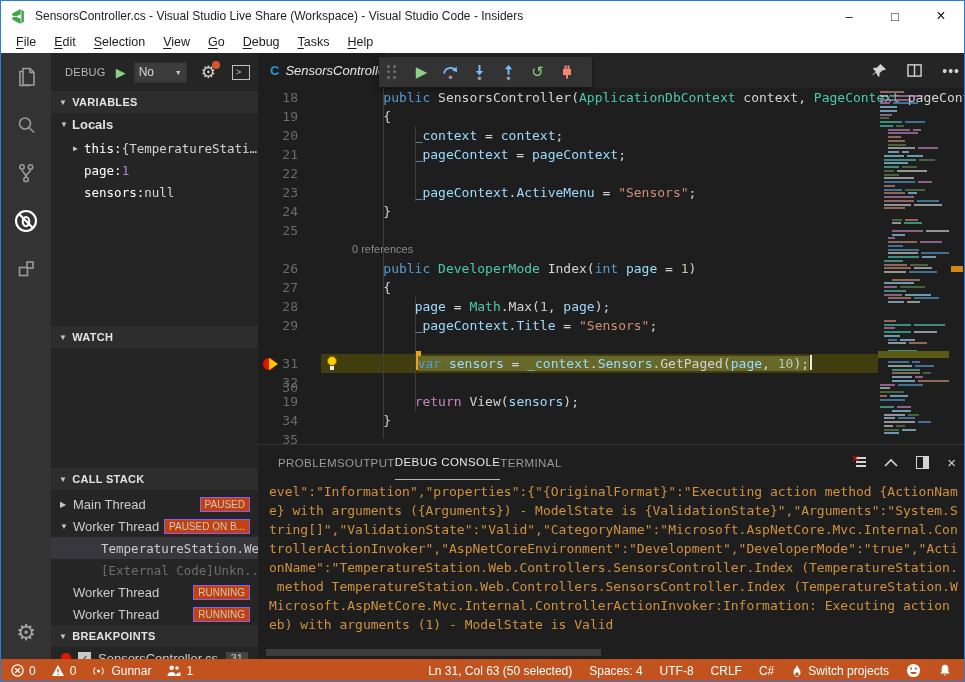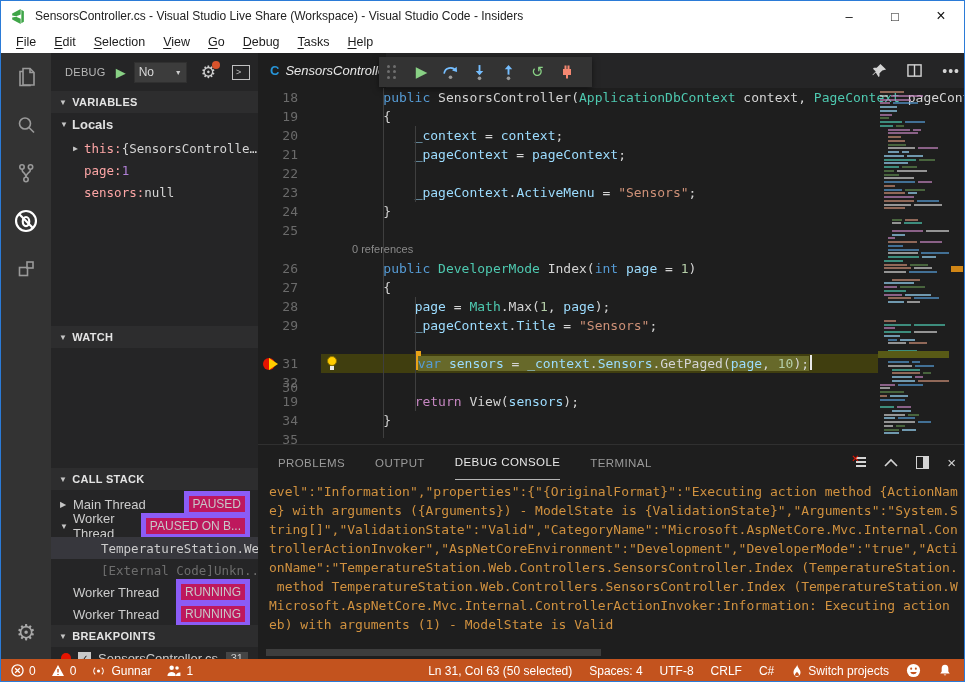--- a/index.html
+++ b/index.html
@@ -38,25 +38,25 @@
   #config-dd .caret { margin-left:auto; font-size:7px; color:#cccccc; }
   #gear-wrap { position:relative; margin-left:14px; color:#cfcfcf; font-size:17px; }
   #gear-badge { position:absolute; right:-4px; top:-1px; width:8px; height:8px; border-radius:50%; background:#d9532c; }
   #console-toggle { margin-left:16px; width:19px; height:15px; border:1px solid #c0c0c0; color:#c0c0c0; font-size:9px; display:flex; align-items:center; padding-left:3px; }
 
   .section-header { position:absolute; left:0; width:100%; height:22px; background:#2d2d2e; display:flex; align-items:center; padding-left:8px; font-size:11px; font-weight:bold; color:#e4e4e4; letter-spacing:.3px; }
   .section-header .twisty { font-size:8px; margin-right:5px; color:#c5c5c5; font-weight:normal; }
 
   .tree-row { position:absolute; left:0; width:100%; height:22px; display:flex; align-items:center; }
   .tw { position:absolute; font-size:8px; color:#c5c5c5; }
-  .dbg-name { color:#fca5a5; }
+  .dbg-name { color:#ffffff; }
   .dbg-val-object,.dbg-val-null { color:#d4d4d4; }
   .dbg-val-number { color:#b180d7; }
 
-  .stack-badge { margin-left:auto; margin-right:8px; background:#be185d; border:5px solid #8b5cf6; color:#c8c8c8; font-size:12px; padding:1px 4px; white-space:nowrap; }
+  .stack-badge { margin-left:auto; margin-right:8px; background:#c2410c; border:1px solid #8b5cf6; color:#c8c8c8; font-size:10px; padding:1px 4px; white-space:nowrap; }
   .stack-row.selected { background:#37373d; }
   .stack-frame { font-family:"DejaVu Sans Mono","Liberation Mono",monospace; font-size:12.5px; white-space:nowrap; }
   .stack-row.dim .stack-frame { color:#6d6d6d; }
   .stack-loc { color:#6d6d6d; font-family:"DejaVu Sans Mono","Liberation Mono",monospace; font-size:12.5px; margin-left:auto; margin-right:10px; }
 
   .bp-dot { width:10px; height:10px; border-radius:50%; background:#e51400; margin:0 7px 0 10px; flex:none; }
   .bp-check { width:13px; height:13px; background:#c9c9c9; color:#1e1e1e; font-size:10px; line-height:13px; text-align:center; margin-right:7px; flex:none; }
   .bp-line-badge { margin-left:auto; margin-right:10px; background:#454545; color:#cccccc; font-size:11px; padding:0 5px; }
 
   
@@ -93,21 +93,21 @@
   #lightbulb .base { position:absolute; left:6px; top:12px; width:4px; height:4px; background:#e9e9e9; }
 
   #minimap { position:absolute; left:620px; top:0; width:71px; height:356px; overflow:hidden; }
   .mm-seg { position:absolute; height:2px; opacity:.65; }
   #mm-band { position:absolute; left:0; width:71px; height:7px; background:#585a16; }
   #overview { position:absolute; left:691px; top:0; width:17px; height:356px; }
   #ov-marker { position:absolute; left:2px; width:12px; height:6px; background:#d18616; }
 
   
   #panel { position:absolute; left:0; top:391px; width:100%; height:215px; background:#1e1e1e; border-top:1px solid #303030; }
-  #panel-tabs { position:absolute; left:0; top:0; height:35px; display:flex; align-items:center; gap:30px; padding-left:20px; }
+  #panel-tabs { position:absolute; left:0; top:0; height:35px; display:flex; align-items:center; padding-left:20px; }
   .panel-tab { font-size:11.5px; letter-spacing:.4px; color:#9a9a9a; height:35px; display:flex; align-items:center; }
   .panel-tab.active { color:#e7e7e7; border-bottom:1px solid #b6b6b6; }
   #panel-actions { position:absolute; right:10px; top:0; height:35px; display:flex; align-items:center; gap:18px; color:#d4d4d4; }
   .clear-icon { position:relative; width:15px; height:13px; }
   .clear-icon i { position:absolute; right:0; height:2px; width:10px; background:#d4d4d4; }
   .clear-icon em { position:absolute; left:0; top:-3px; font-style:normal; color:#e51400; font-size:10px; font-weight:bold; }
   .restore-icon { width:13px; height:13px; border:1px solid #d4d4d4; position:relative; }
   .restore-icon i { position:absolute; right:0; top:0; width:5px; height:11px; background:#d4d4d4; }
   #console { position:absolute; left:11px; top:37px; right:4px; bottom:14px; overflow:hidden; }
   .console-line { white-space:pre; font-size:13px; line-height:19px; color:#d0913f; font-family:"DejaVu Sans Mono","Liberation Mono",monospace; }
@@ -203,21 +203,21 @@
       <span>VARIABLES</span>
     </div>
     <div id="variables-body">
         <div class="tree-row" style="top: 60px; padding-left: 21px; font-weight: bold; color: rgb(224, 224, 224);">
           <span class="tw" style="left: 9px;">▼</span>
           <span>Locals</span>
         </div>
         <div class="tree-row mono" style="top: 84px; padding-left: 33px; font-size: 12.5px;">
           <span class="tw" style="left: 22px;">▶</span>
           <span class="dbg-name">this:</span>
-          <span class="dbg-val-object"> {SensorsControlle…</span>
+          <span class="dbg-val-object"> {TemperatureStati…</span>
         </div>
         <div class="tree-row mono" style="top: 106px; padding-left: 33px; font-size: 12.5px;">
           <span class="dbg-name">page:</span>
           <span class="dbg-val-number"> 1</span>
         </div>
         <div class="tree-row mono" style="top: 128px; padding-left: 33px; font-size: 12.5px;">
           <span class="dbg-name">sensors:</span>
           <span class="dbg-val-null"> null</span>
         </div>
       </div>

